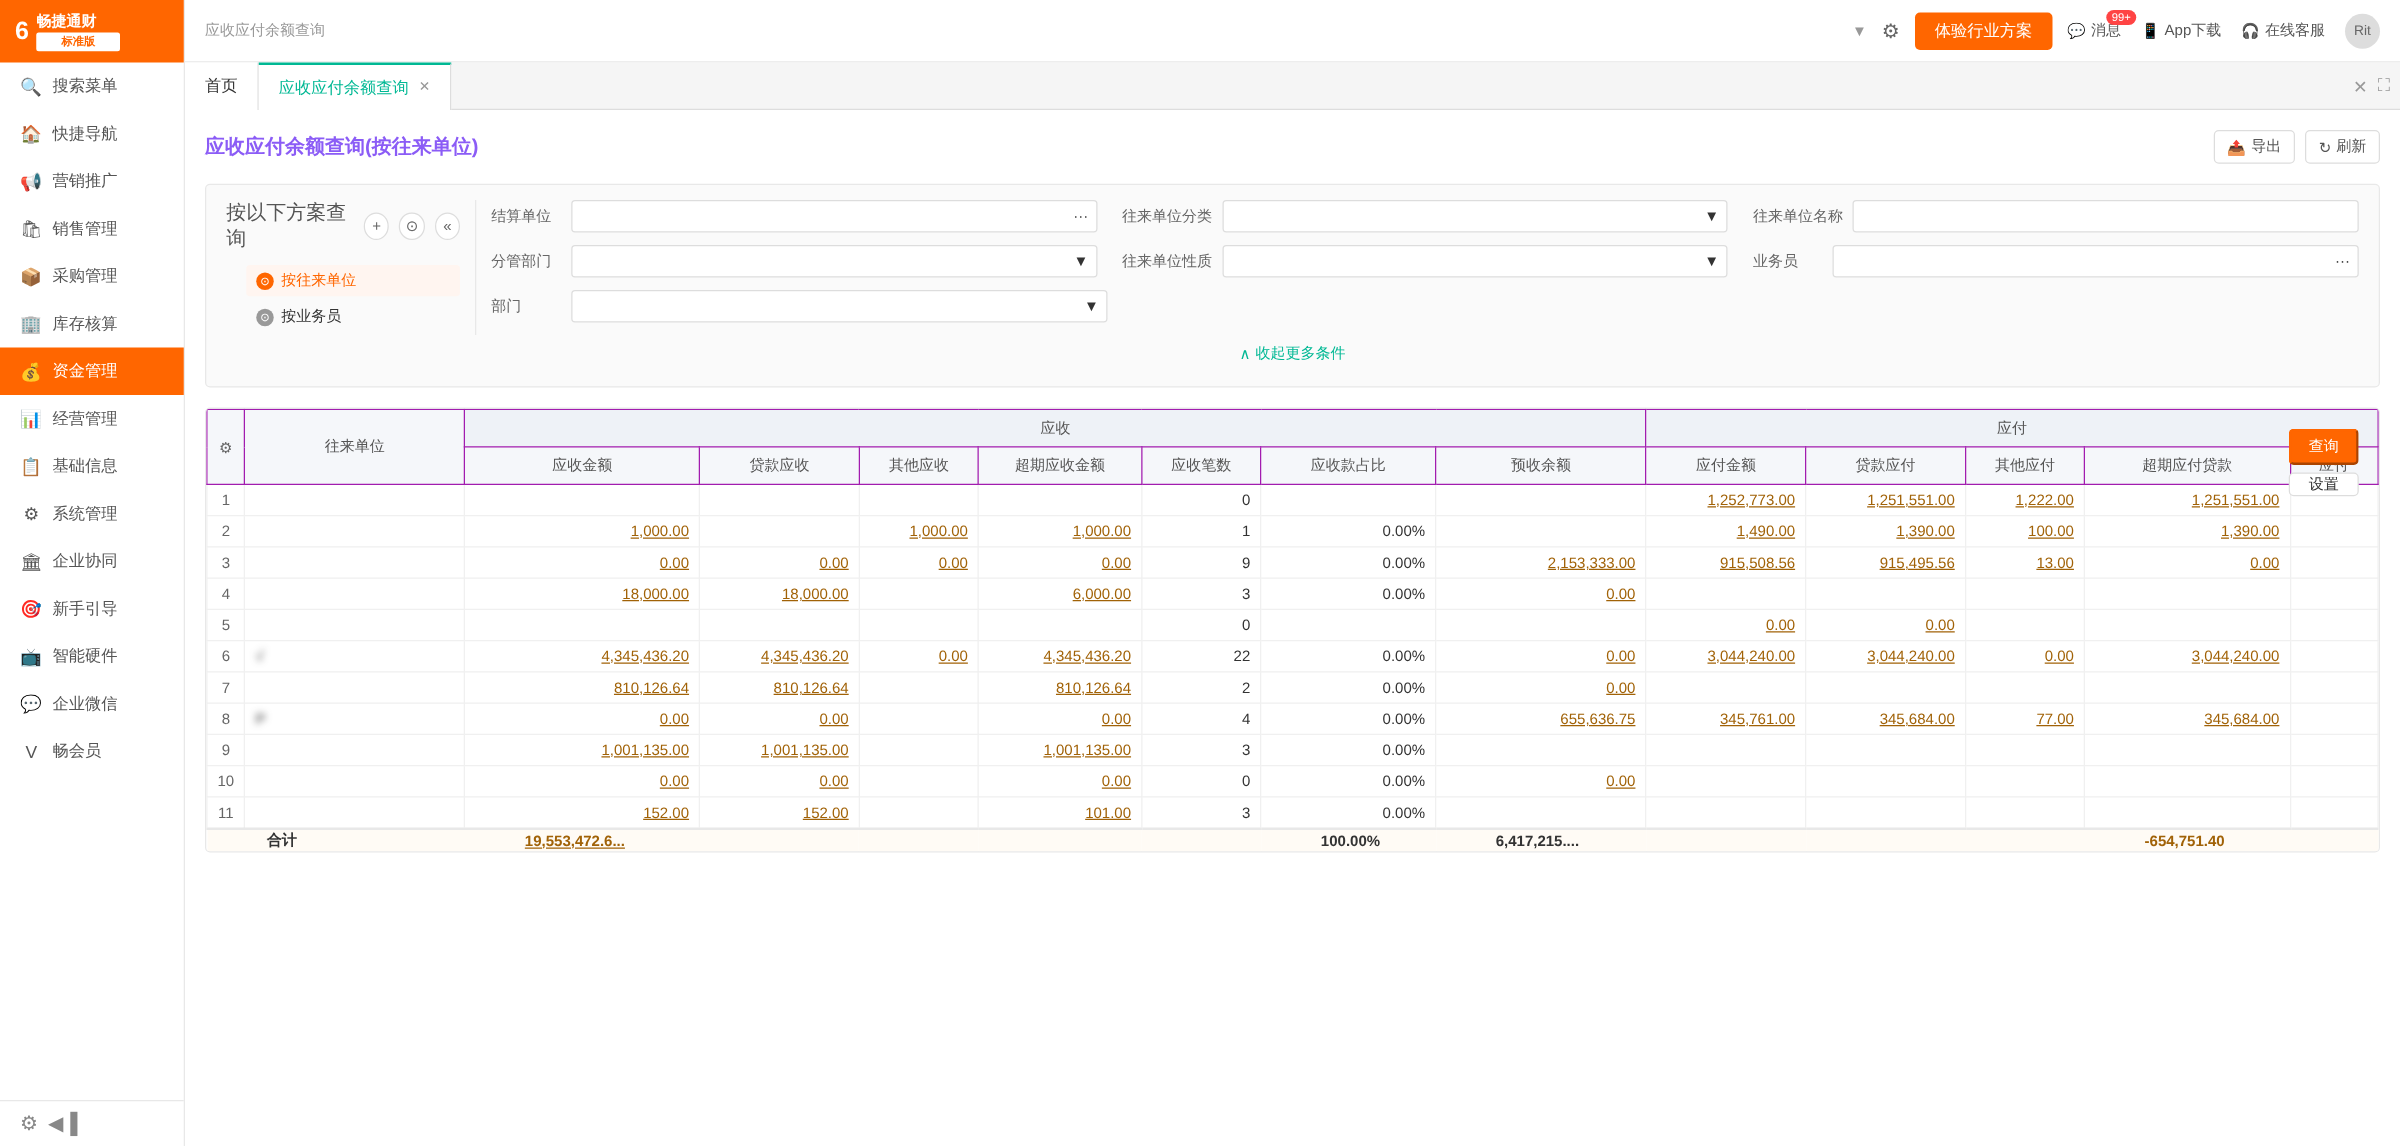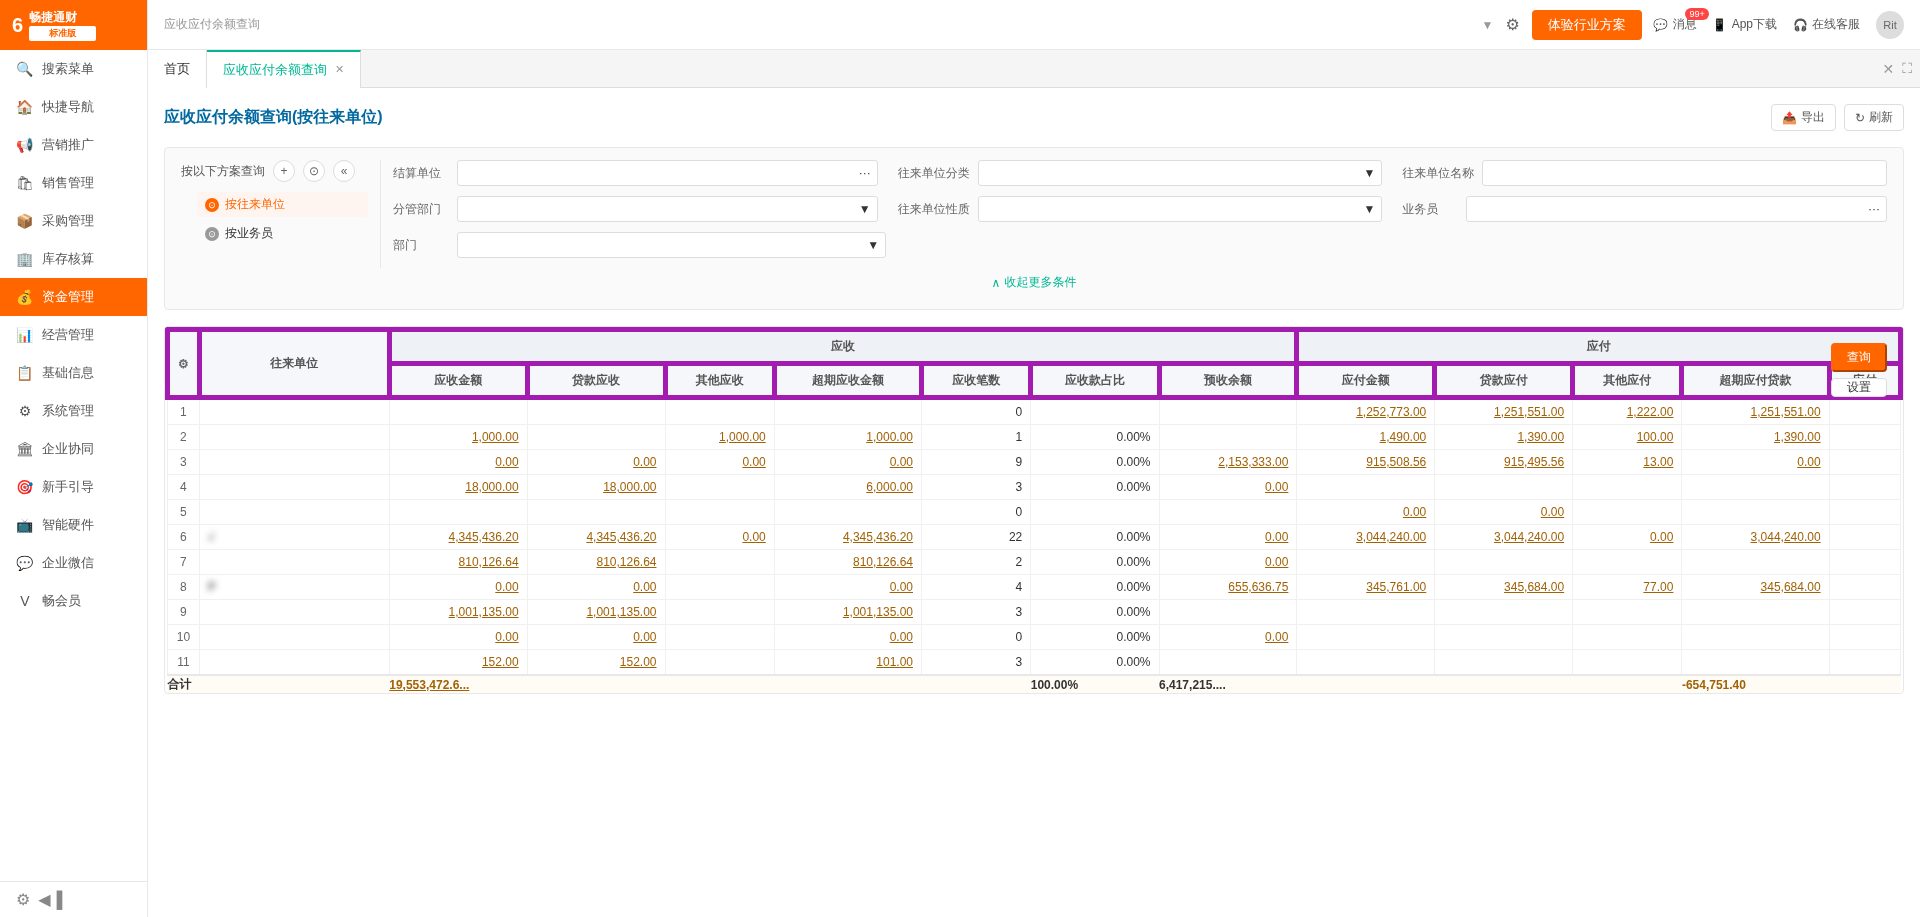--- a/index.html
+++ b/index.html
@@ -72,37 +72,37 @@
     .tab-bar-icon { cursor: pointer; color: #999; font-size: 14px; }
 
     
     .content { flex: 1; overflow: auto; padding: 0; background: #f0f2f5; }
     .page-container { background: #fff; margin: 0; padding: 16px; min-height: 100%; }
 
     
     .page-title-bar {
       display: flex; align-items: center; justify-content: space-between; margin-bottom: 16px;
     }
-    .page-title { font-size: 16px; font-weight: bold; color: #0369a1; }
+    .page-title { font-size: 16px; font-weight: bold; color: #8b5cf6; }
     .page-actions { display: flex; gap: 8px; }
     .action-btn {
       display: flex; align-items: center; gap: 4px; padding: 4px 10px;
       border: 1px solid #ddd; border-radius: 4px; background: #fff; cursor: pointer;
       color: #555; font-size: 12px;
     }
     .action-btn-orange { background: #ff6600; color: #fff; border-color: #ff6600; border-radius: 4px; padding: 4px 14px; cursor: pointer; font-size: 12px; }
     .action-btn-white { background: #fff; color: #333; border: 1px solid #ddd; border-radius: 4px; padding: 0 14px; cursor: pointer; font-size: 12px; }
 
     
     .filter-area {
       border: 1px solid #e8e8e8; border-radius: 4px; padding: 12px 16px;
       background: #fafafa; margin-bottom: 16px;
     }
     .filter-toolbar { display: flex; align-items: center; gap: 8px; margin-bottom: 10px; }
-    .filter-toolbar-label { font-size: 12px; color: #555; }
+    .filter-toolbar-label { font-size: 16px; color: #555; }
     .filter-btn-round {
       width: 22px; height: 22px; border-radius: 50%; border: 1px solid #ddd; background: #fff;
       display: flex; align-items: center; justify-content: center; cursor: pointer; color: #666; font-size: 12px;
     }
     .filter-scheme {
       display: flex; flex-direction: column; gap: 4px; margin-top: 4px; padding-left: 16px;
     }
     .scheme-item {
       display: flex; align-items: center; gap: 6px; padding: 4px 8px; cursor: pointer;
       border-radius: 3px; font-size: 12px;
@@ -122,30 +122,30 @@
     .field-control {
       flex: 1; height: 26px; border: 1px solid #ddd; border-radius: 3px; padding: 0 6px;
       font-size: 12px; background: #fff; display: flex; align-items: center; justify-content: space-between;
       cursor: pointer;
     }
 
     
     .data-table-wrap { border: 1px solid #e8e8e8; border-radius: 4px; overflow: auto; }
     table { width: 100%; border-collapse: collapse; font-size: 12px; }
     thead tr th {
-      background: #f5f7fa; border: 5px solid #a21caf; padding: 6px 8px;
-      text-align: center; color: #555; font-weight: bold; white-space: nowrap;
+      background: #f5f7fa; border: 1px solid #a21caf; padding: 6px 8px;
+      text-align: center; color: #555; font-weight: normal; white-space: nowrap;
     }
     tbody tr td {
       border: 1px solid #f0f0f0; padding: 5px 8px; text-align: right; color: #333;
       white-space: nowrap;
     }
     tbody tr td:nth-child(2) { text-align: left; }
     .link-underline { text-decoration: underline; color: #a16207; cursor: pointer; }
-    .tfoot-row td { background: #fffbf5; font-weight: bold; border-top: 2px solid #e8e8e8; }
+    .tfoot-row td { background: #fffbf5; font-weight: bold; border-top: 2px solid #e8e8e8; padding-left: 48px; }
     th.group-header { background: #eef2f7; }
     .settings-icon-cell { text-align: center; cursor: pointer; color: #666; }
   </style>
 </head>
 <body>
 
 <div class="sidebar">
   <div class="sidebar-logo">
     <span style="font-size:20px;">6</span>
     <div>

